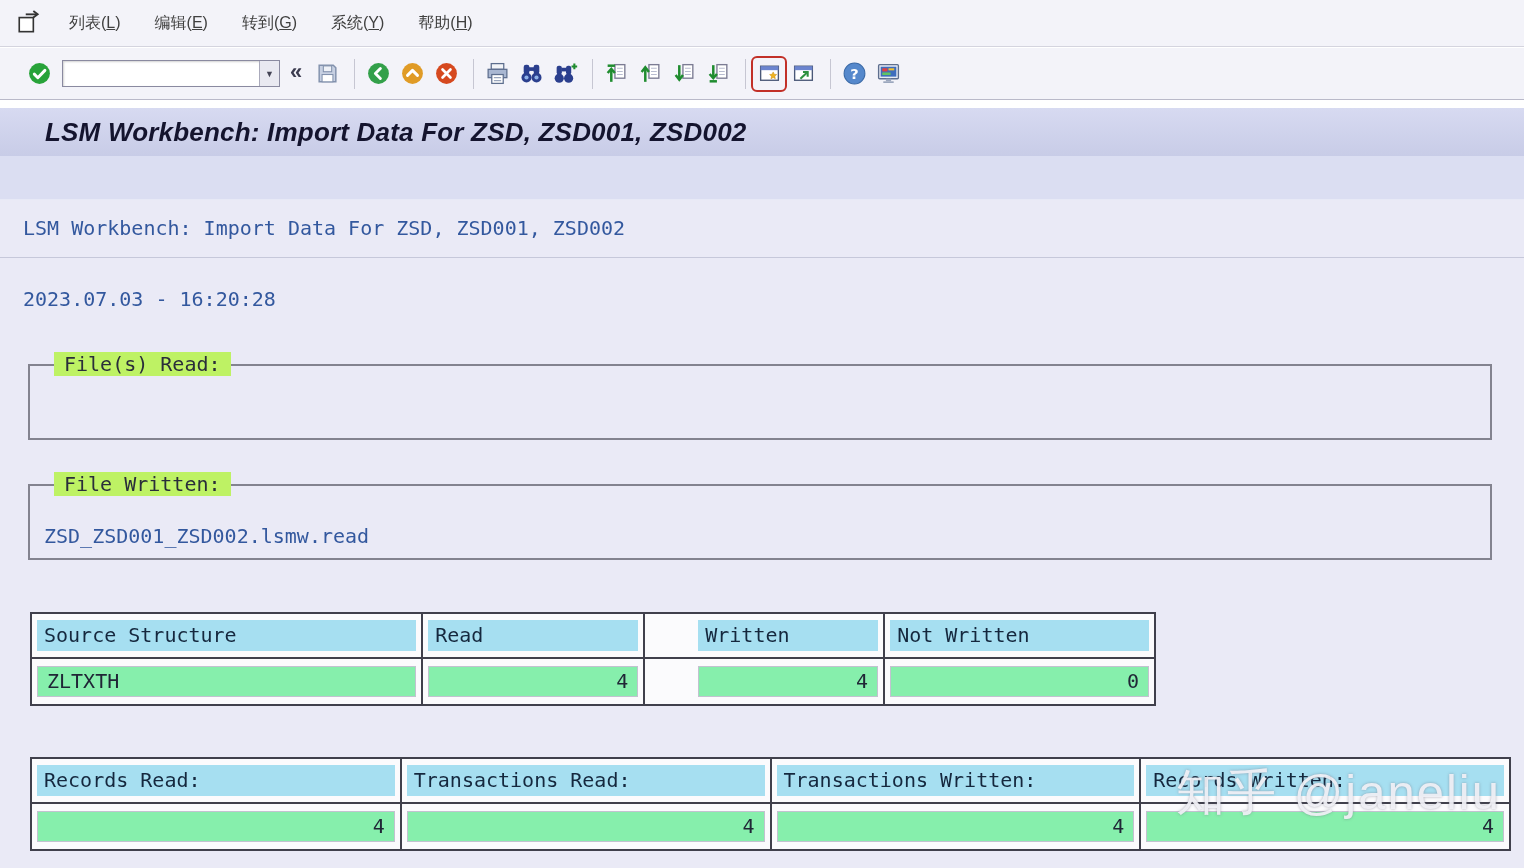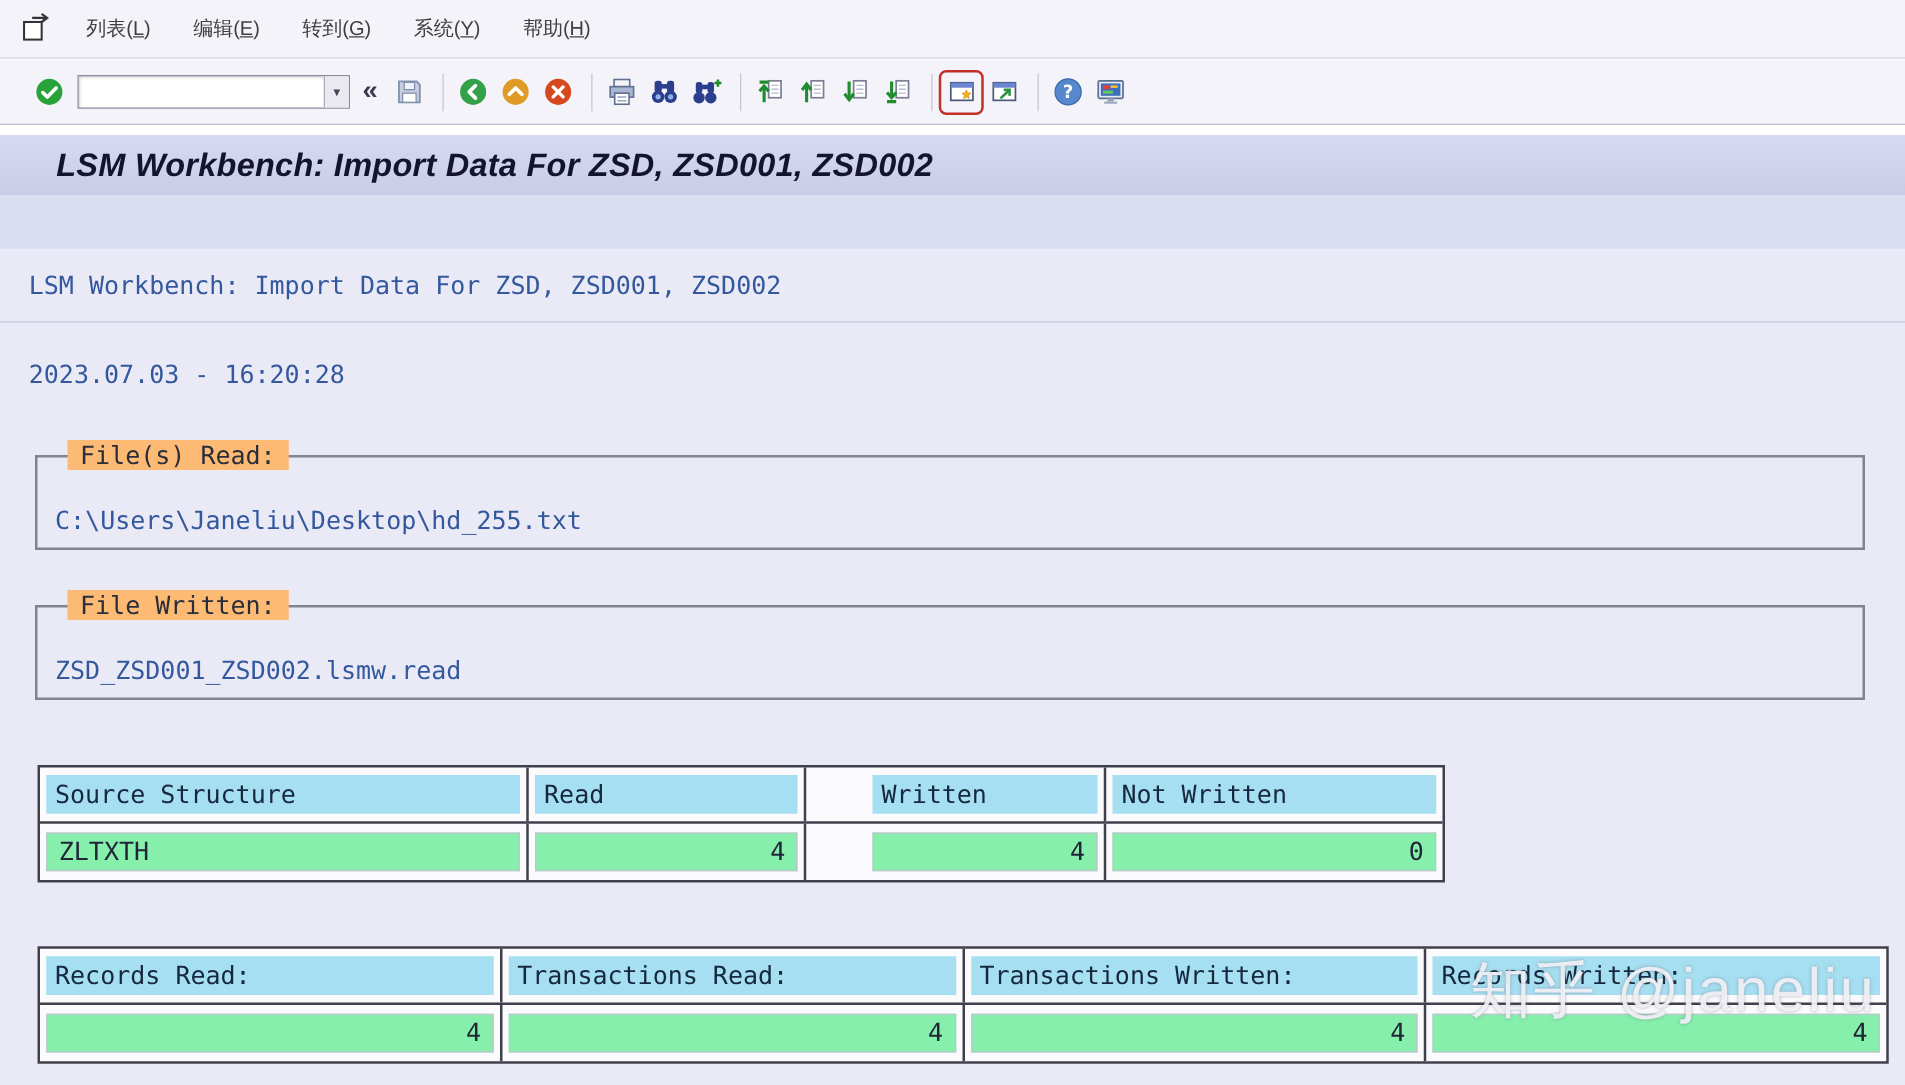--- a/index.html
+++ b/index.html
@@ -40,21 +40,21 @@
   .content { position:absolute; top:200px; left:0; width:100%; height:668px; background:#eaeaf6;
              font-family:"DejaVu Sans Mono","Liberation Mono",monospace; }
   .blue { color:#33589e; }
   .report-heading { position:absolute; left:23px; top:16px; font-size:20px; white-space:pre; }
   .head-rule { position:absolute; top:57px; left:0; width:100%; height:1px; background:#c6c8da; }
   .timestamp { position:absolute; left:23px; top:87px; font-size:20px; white-space:pre; }
 
   .filebox { position:absolute; left:28px; width:1464px; height:76px; border:2px solid #83838f; }
   .filebox.fb1 { top:164px; }
   .filebox.fb2 { top:284px; }
-  .fb-legend { position:absolute; top:-14px; left:24px; background:#fdba74; padding:0 10px;
+  .fb-legend { position:absolute; top:-14px; left:24px; background:#bef264; padding:0 10px;
                font-size:20px; color:#2a2e3a; white-space:pre; }
   .fb-value { position:absolute; left:14px; top:38px; font-size:20px; white-space:pre; }
 
   .sap-table { position:absolute; border:2px solid #40404c; background:#fbfbfd; }
   .sap-table.t1 { left:30px; top:412px; width:1126px; }
   .sap-table.t2 { left:30px; top:557px; width:1481px; }
   .t-row { display:flex; }
   .t-row.head { border-bottom:2px solid #40404c; }
   .t-cell { position:relative; border-right:2px solid #40404c; }
   .t-cell:last-child { border-right:none; }
@@ -239,21 +239,20 @@
 <div class="app-band"></div>
 
 <div class="content">
 
   <div class="report-heading blue">LSM Workbench: Import Data For ZSD, ZSD001, ZSD002</div>
   <div class="head-rule"></div>
   <div class="timestamp blue">2023.07.03 - 16:20:28</div>
 
   <div class="filebox fb1">
     <span class="fb-legend">File(s) Read:</span>
-    <span class="fb-value blue">C:\Users\Janeliu\Desktop\hd_255.txt</span>
   </div>
 
   <div class="filebox fb2">
     <span class="fb-legend">File Written:</span>
     <span class="fb-value blue">ZSD_ZSD001_ZSD002.lsmw.read</span>
   </div>
 
   <div class="sap-table t1">
     <div class="t-row head">
       <div class="t-cell c0">

